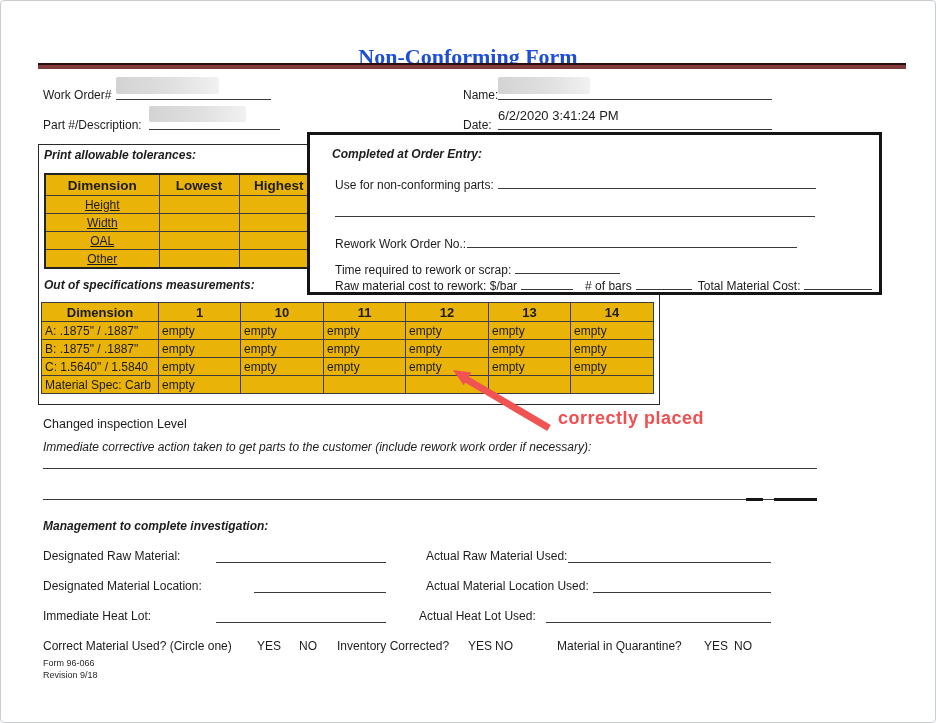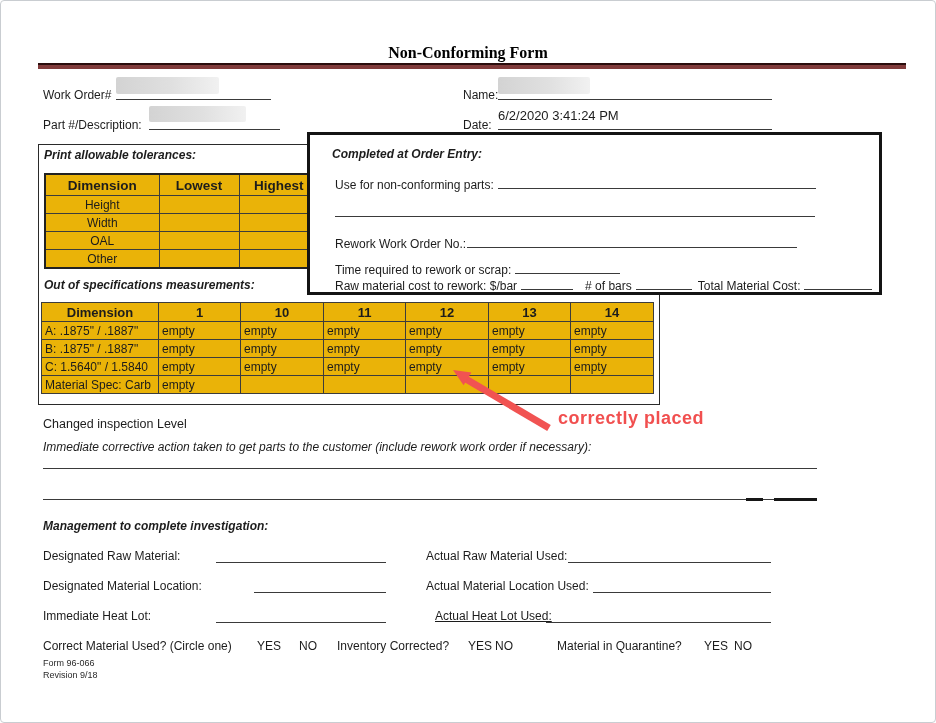--- a/index.html
+++ b/index.html
@@ -6,37 +6,37 @@
   .page{
     position:relative;width:936px;height:723px;box-sizing:border-box;
     background:#ffffff;border:1px solid #c9cdd1;border-radius:4px;overflow:hidden;
     font-family:"Liberation Sans",sans-serif;color:#1c1c1c;
   }
   .abs{position:absolute;}
   .lbl{font-size:12px;white-space:nowrap;}
   .bi{font-weight:bold;font-style:italic;text-align:center;}
   .title{
     width:100%;text-align:center;top:43px;left:0;
-    font-family:"Liberation Serif",serif;font-weight:bold;font-size:16px;color:#000000;
+    font-family:"Liberation Serif",serif;font-weight:bold;font-size:22px;color:#1d4ed8;
   }
   .rule{left:37px;top:62px;width:868px;height:6px;
     background:linear-gradient(#2a0d0d 0 2px,#803b3b 2px 100%);}
   .blur-box{
     background:linear-gradient(90deg,#d3d3d3,#e0e0e0 55%,#f1f1f1);
     border-radius:2px;filter:blur(0.4px);
   }
   .fline{height:1px;background:#3a3a3a;}
   .uline{display:inline-block;border-bottom:1px solid #3a3a3a;height:11px;vertical-align:baseline;margin-left:4px;}
   .thinbox{left:37px;top:143px;width:620px;height:259px;border:1px solid #2a2a2a;background:#fff;}
   .thickbox{left:306px;top:131px;width:575px;height:163px;border:3px solid #141414;background:#fff;box-sizing:border-box;z-index:3;}
   table{border-collapse:collapse;table-layout:fixed;background:#eab308;}
   .tol-table{left:43px;top:172px;width:274px;z-index:2;}
   .tol-table th,.tol-table td{border:1px solid #3c3c3c;padding:0;overflow:hidden;}
   .tol-table th{font-size:13.5px;font-weight:bold;height:20px;text-align:center;}
-  .tol-table td{font-size:12px;height:17px;text-align:center;}
+  .tol-table td{font-size:12px;height:17px;text-align:center;text-decoration:underline;}
   .tol-table{border:2px solid #222;}
   .meas-table{left:40px;top:301px;width:612px;z-index:4;}
   .meas-table th,.meas-table td{border:1px solid #3c3c3c;padding:0 0 0 3px;overflow:hidden;white-space:nowrap;}
   .meas-table th{font-size:13px;font-weight:bold;height:18px;text-align:center;padding:0;}
   .meas-table td{font-size:12px;height:17px;text-align:left;}
   .meas-table{border:1.5px solid #222;}
   .annot-text{font-size:18px;font-weight:bold;letter-spacing:0.5px;}
   .yn{font-size:12px;white-space:nowrap;}
   .footer{font-size:9px;color:#2a2a2a;line-height:12px;}
   svg{display:block;}
@@ -194,21 +194,21 @@
   <div class="abs lbl" style="left:425px;top:548px;">Actual Raw Material Used:</div>
   <div class="abs fline" style="left:567px;top:561px;width:203px;"></div>
 
   <div class="abs lbl" style="left:42px;top:578px;">Designated Material Location:</div>
   <div class="abs fline" style="left:253px;top:591px;width:132px;"></div>
   <div class="abs lbl" style="left:425px;top:578px;">Actual Material Location Used:</div>
   <div class="abs fline" style="left:592px;top:591px;width:178px;"></div>
 
   <div class="abs lbl" style="left:42px;top:608px;">Immediate Heat Lot:</div>
   <div class="abs fline" style="left:215px;top:621px;width:170px;"></div>
-  <div class="abs lbl" style="left:434px;top:608px;text-decoration:underline;">Actual Heat Lot Used:</div>
+  <div class="abs lbl" style="left:418px;top:608px;">Actual Heat Lot Used:</div>
   <div class="abs fline" style="left:545px;top:621px;width:225px;"></div>
 
   <div class="abs yn" style="left:42px;top:638px;">Correct Material Used? (Circle one)</div>
   <div class="abs yn" style="left:256px;top:638px;">YES</div>
   <div class="abs yn" style="left:298px;top:638px;">NO</div>
   <div class="abs yn" style="left:336px;top:638px;">Inventory Corrected?</div>
   <div class="abs yn" style="left:467px;top:638px;">YES</div>
   <div class="abs yn" style="left:494px;top:638px;">NO</div>
   <div class="abs yn" style="left:556px;top:638px;">Material in Quarantine?</div>
   <div class="abs yn" style="left:703px;top:638px;">YES</div>

